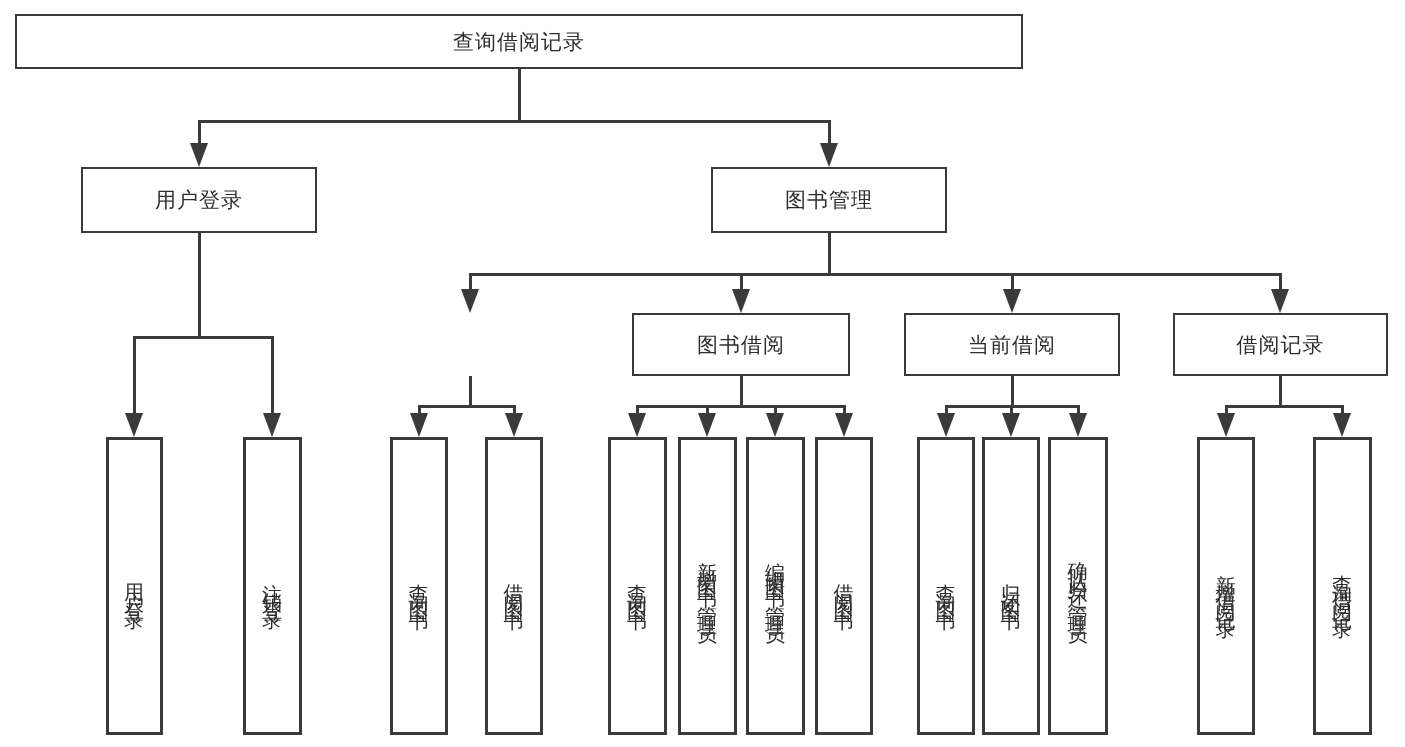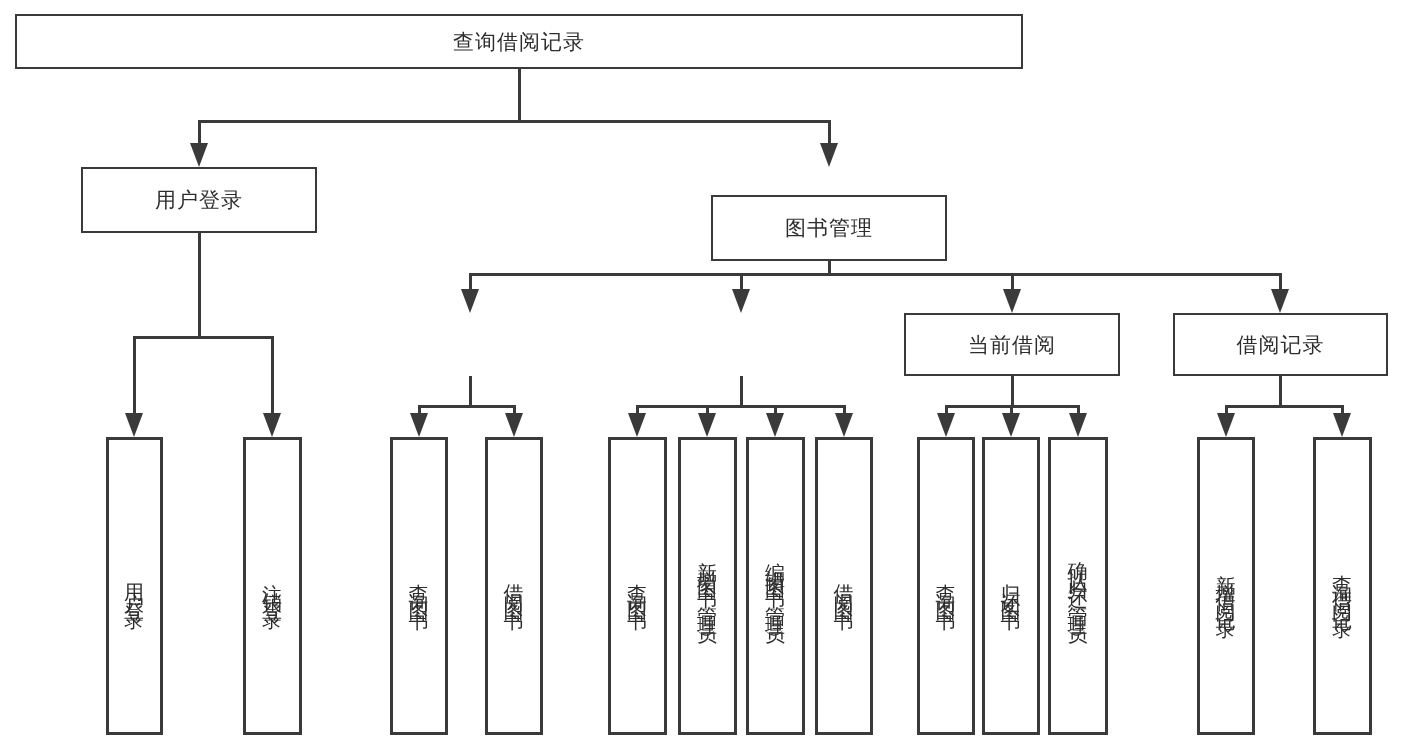--- a/index.html
+++ b/index.html
@@ -120,22 +120,25 @@
     <div class="lv" style="left: 1224.5px; top: 405px; height: 24px;"></div>
     <div class="arrow" style="left: 1217px; top: 413px;"></div>
     <div class="lv" style="left: 1340.5px; top: 405px; height: 24px;"></div>
     <div class="arrow" style="left: 1333px; top: 413px;"></div>
     <div class="hbox" style="left: 15px; top: 14px; width: 1008px; height: 55px;">
       <span>查询借阅记录</span>
     </div>
     <div class="hbox" style="left: 81px; top: 167px; width: 236px; height: 66px;">
       <span>用户登录</span>
     </div>
-    <div class="hbox" style="left: 711px; top: 167px; width: 236px; height: 66px; margin-top: 28px;">
+    <div class="hbox" style="left: 711px; top: 167px; width: 236px; height: 66px;">
       <span>图书管理</span>
+    </div>
+    <div class="hbox" style="left: 632px; top: 313px; width: 218px; height: 63px;">
+      <span>图书借阅</span>
     </div>
     <div class="hbox" style="left: 904px; top: 313px; width: 216px; height: 63px;">
       <span>当前借阅</span>
     </div>
     <div class="hbox" style="left: 1173px; top: 313px; width: 215px; height: 63px;">
       <span>借阅记录</span>
     </div>
     <div class="vbox" style="left: 106px; top: 437px; width: 57px; height: 298px;">
       <span>用户登录</span>
     </div>

